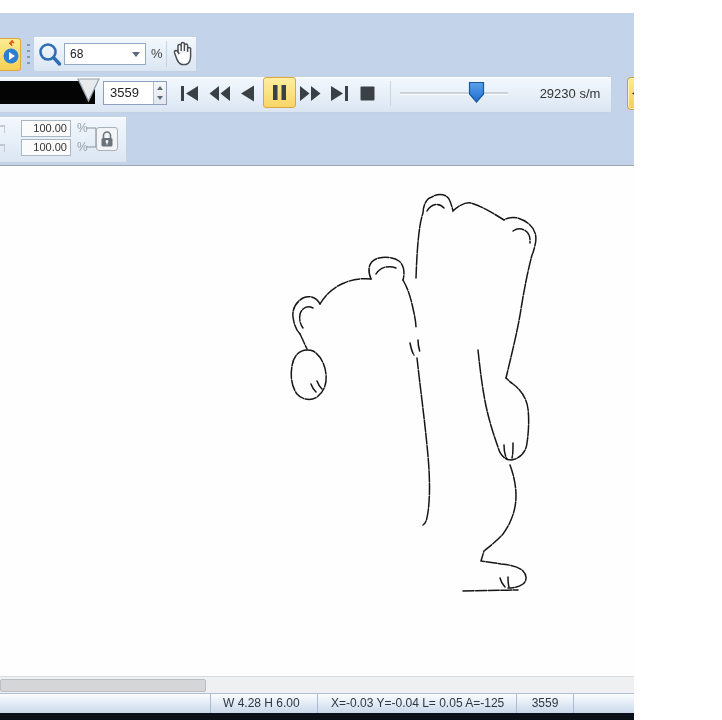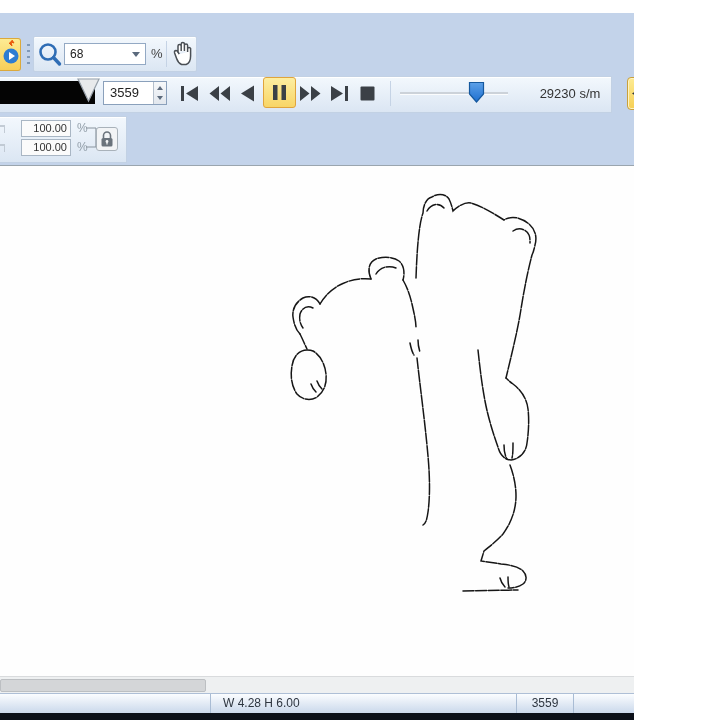--- a/index.html
+++ b/index.html
@@ -228,18 +228,19 @@
   <div class="vscroll">
     <div class="vthumb"></div>
   </div>
   <div class="hscroll">
     <div class="hthumb"></div>
     <div class="harrow">❯</div>
   </div>
 
   <div class="statusbar">
     <div class="scell sc-size">W 4.28 H 6.00</div>
+    <div class="scell sc-coord">X=-0.03 Y=-0.04 L= 0.05 A=-125</div>
     <div class="scell sc-stitch">3559</div>
     <div class="scell sc-end"></div>
   </div>
   <div class="bottom-strip"></div>
 
 </div>
 
 </body></html>

